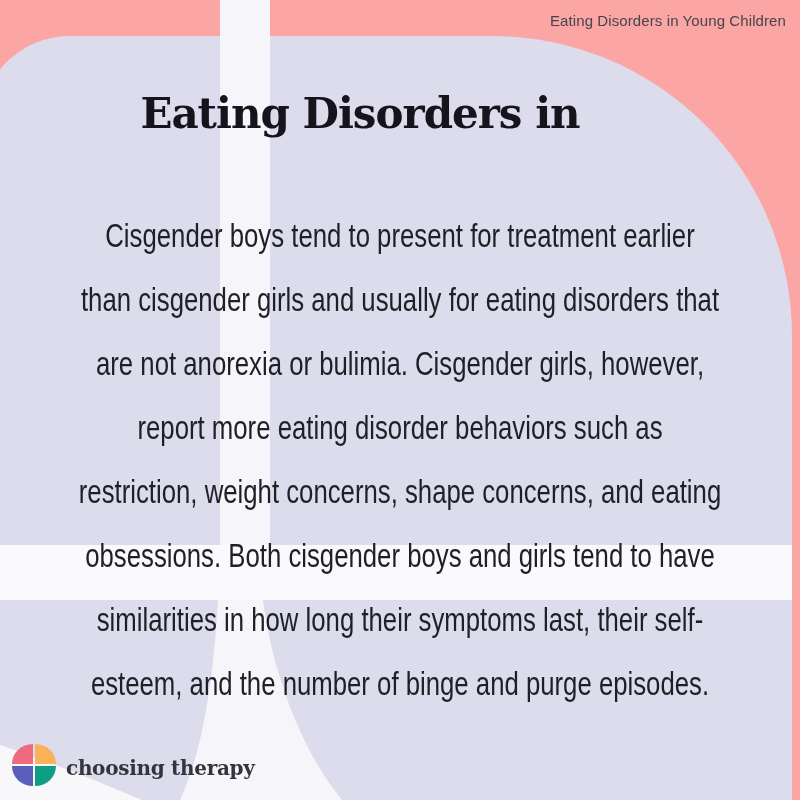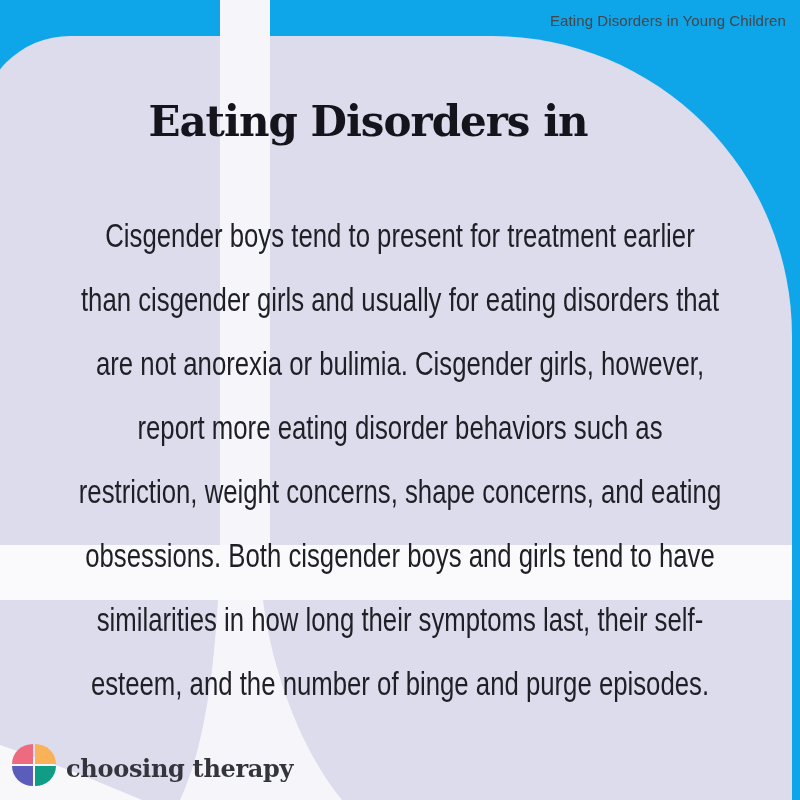--- a/index.html
+++ b/index.html
@@ -1,18 +1,18 @@
 <!DOCTYPE html>
 <html><head>
 <meta charset="utf-8">
 <style>
   html,body{margin:0;padding:0;background:#ffffff;}
   .canvas{
     position:relative;width:800px;height:800px;overflow:hidden;
-    background:#0ea5e9;
+    background:#fca5a5;
     font-family:"Liberation Sans", sans-serif;
   }
   
   .bg-blob{
     position:absolute;left:-20px;top:36px;width:812px;height:900px;
     background:#dcdcec;
     border-radius:90px 300px 0 0;
   }
   .bg-strip{
     position:absolute;left:220px;top:0;width:50px;height:560px;
@@ -54,40 +54,40 @@
     display:grid;grid-template-columns:21px 21px;grid-template-rows:20px 20px;
     column-gap:2px;row-gap:2px;
   }
   .q{width:100%;height:100%;}
   .q-pink  {background:#ee6b7f;border-radius:100% 0 0 0;}
   .q-orange{background:#f9b258;border-radius:0 100% 0 0;}
   .q-indigo{background:#5a5db9;border-radius:0 0 0 100%;}
   .q-teal  {background:#0f9e85;border-radius:0 0 100% 0;}
   .brand-name{
     font-family:"DejaVu Serif", serif;
-    font-size:24px;font-weight:600;color:#34343c;
+    font-size:20px;font-weight:600;color:#34343c;
     letter-spacing:-0.3px;margin-top:6px;
   }
 </style>
 </head>
 <body>
 
 <div class="canvas">
 
   <div class="bg-blob"></div>
   <div class="bg-strip"></div>
   <div class="bg-band"></div>
   <svg class="bg-svg" viewBox="0 0 800 800" aria-hidden="true">
     <path d="M218,600 L263,600 C272,672 302,752 342,800 L180,800 C206,744 214,666 218,600 Z" fill="#f6f6fa"></path>
     <path d="M0,745 C45,760 95,780 142,800 L0,800 Z" fill="#f8f8fb"></path>
   </svg>
 
   <div class="header-note">Eating Disorders in Young Children</div>
 
-  <h1 class="title" style="margin:8px;text-align:center;">
+  <h1 class="title" style="margin:0;text-align:center;">
     <span class="line">Eating Disorders in</span>
   </h1>
 
   <div class="body-text">
     <div class="line">Cisgender boys tend to present for treatment earlier</div>
     <div class="line">than cisgender girls and usually for eating disorders that</div>
     <div class="line">are not anorexia or bulimia. Cisgender girls, however,</div>
     <div class="line">report more eating disorder behaviors such as</div>
     <div class="line">restriction, weight concerns, shape concerns, and eating</div>
     <div class="line">obsessions. Both cisgender boys and girls tend to have</div>

